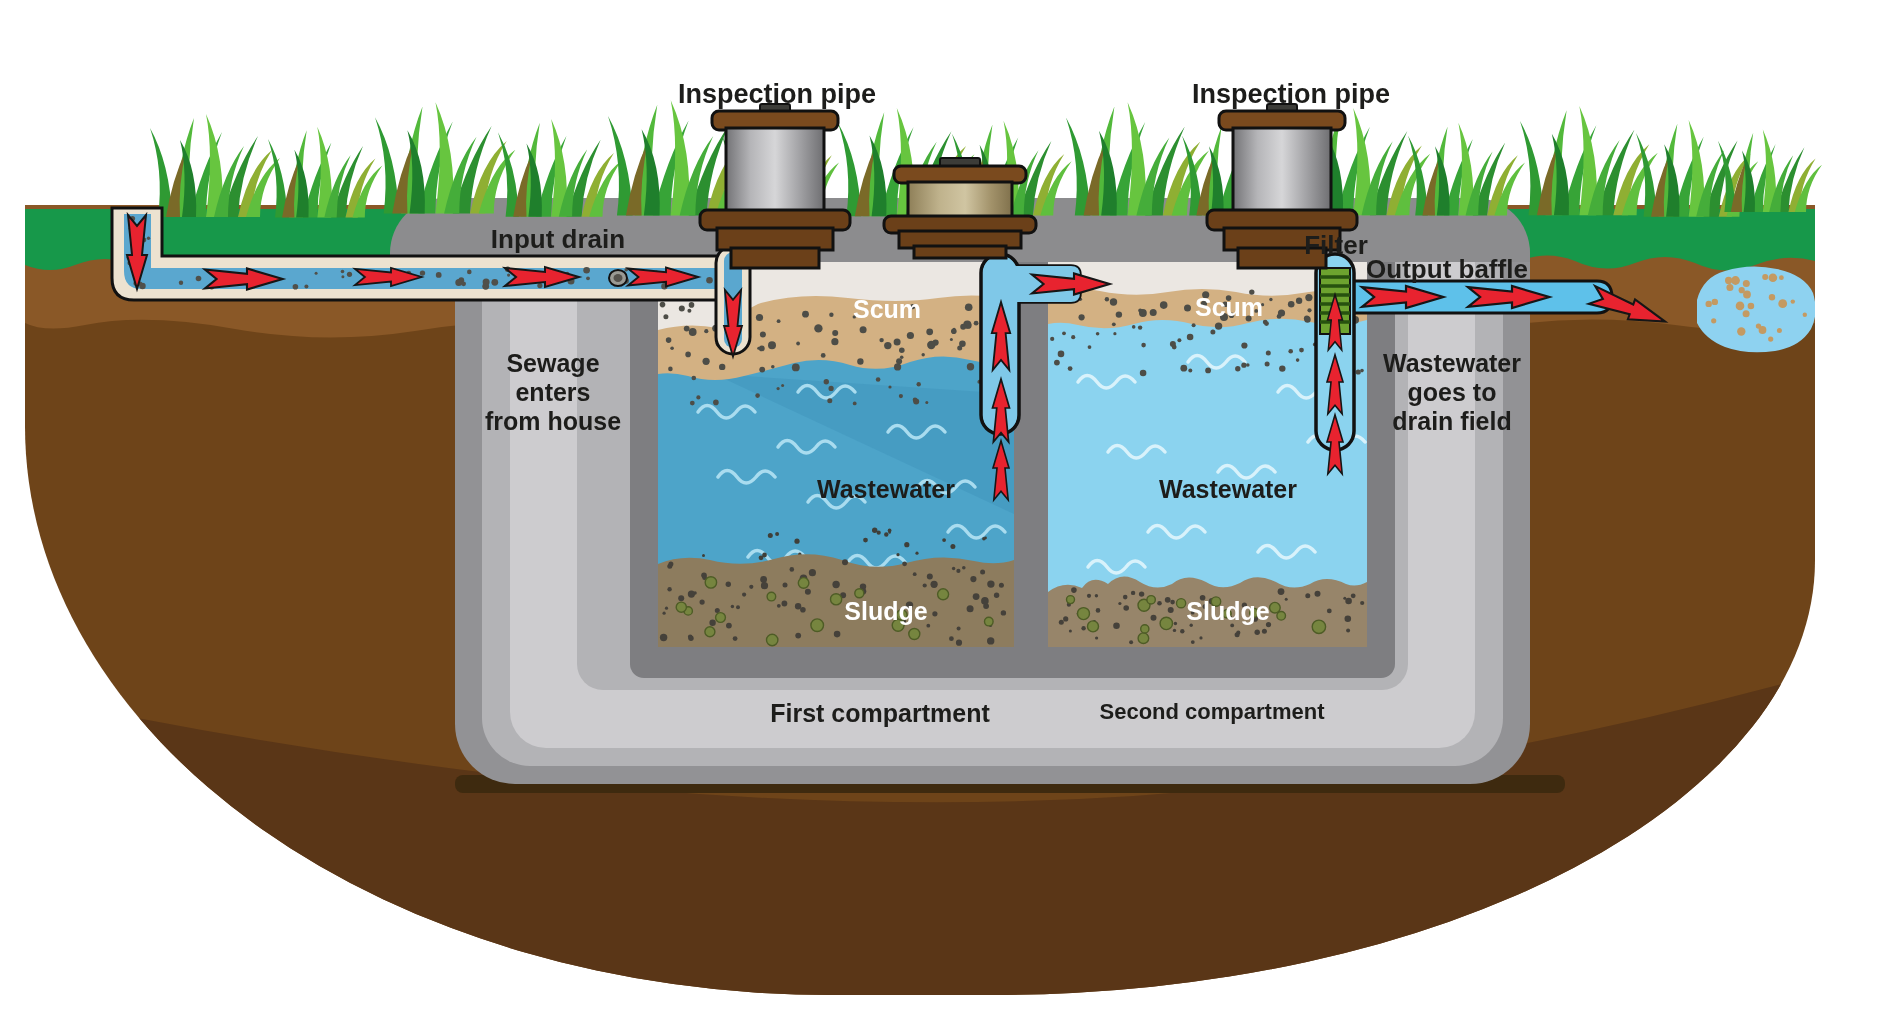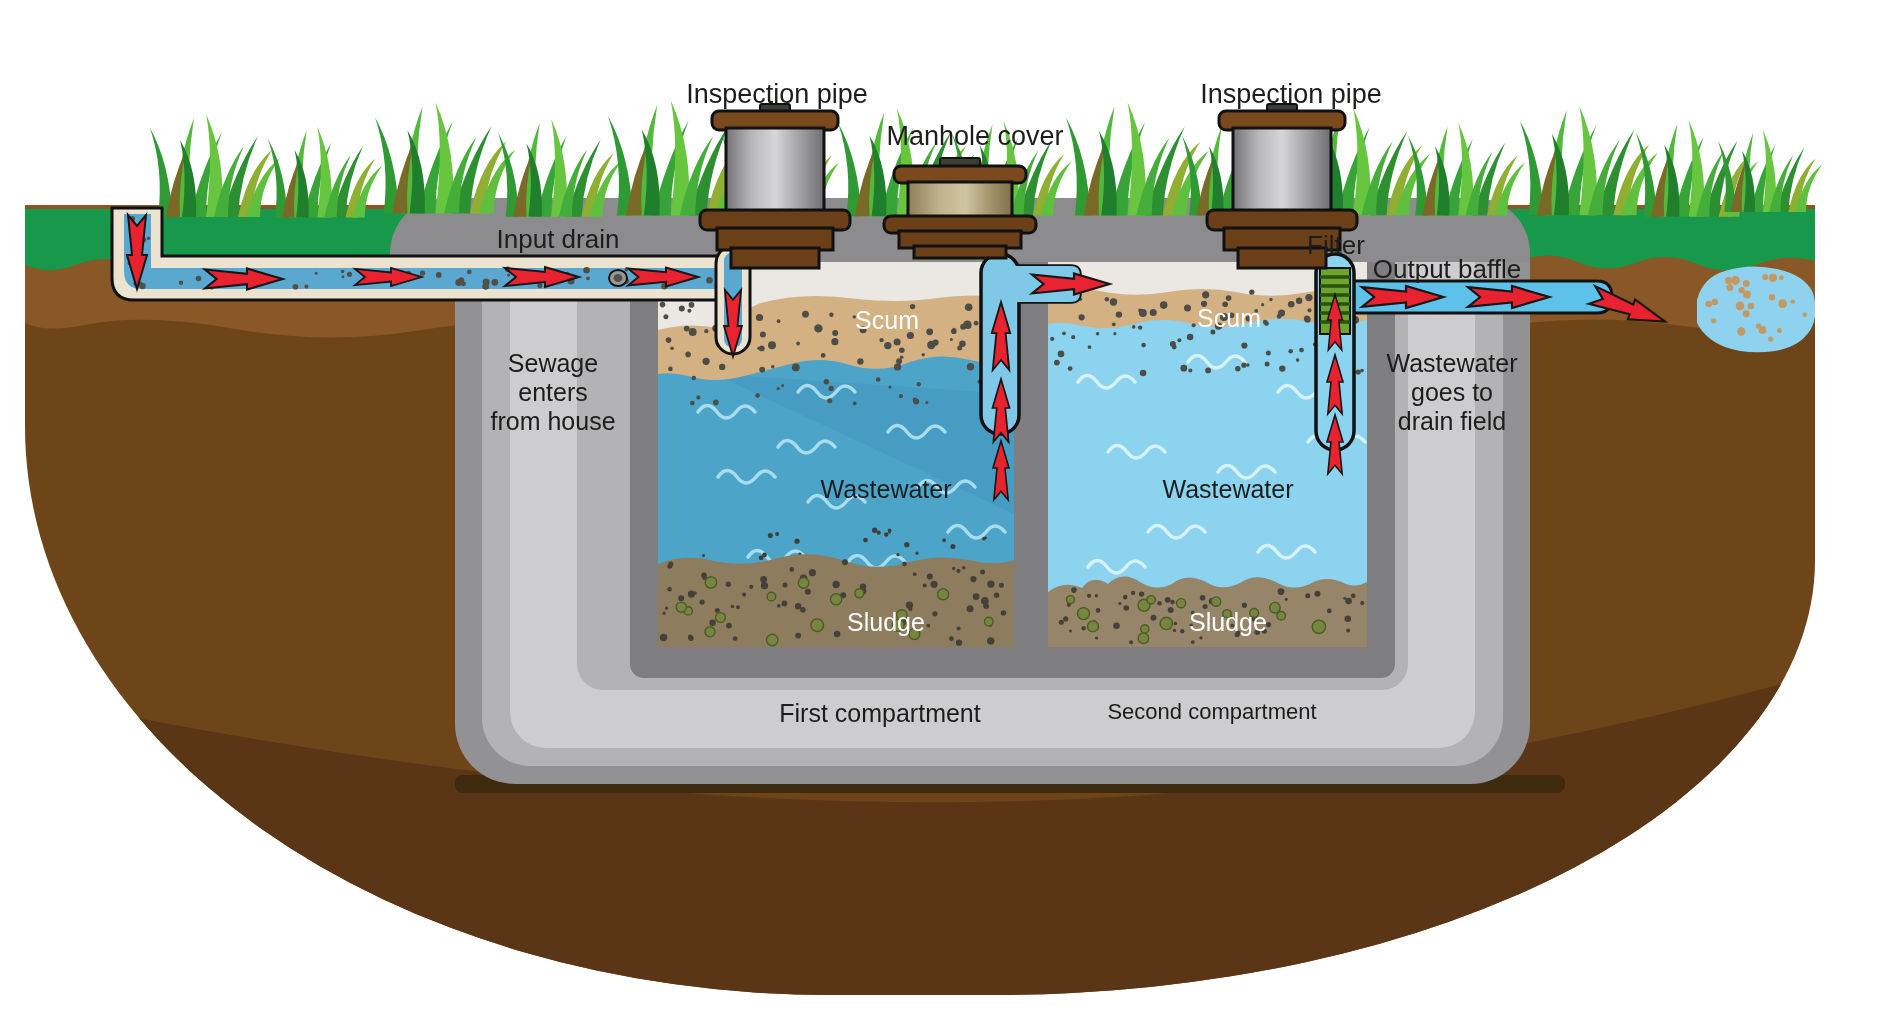--- a/index.html
+++ b/index.html
@@ -1,20 +1,20 @@
 <!DOCTYPE html>
 <html><head>
 <meta charset="utf-8">
 <style>
   html,body{margin:0;padding:0;background:#ffffff;}
   #stage{position:relative;width:1900px;height:1014px;background:#fff;overflow:hidden;
          font-family:"Liberation Sans","DejaVu Sans",sans-serif;}
   .abs{position:absolute;}
-  .lbl{position:absolute;text-align:center;font-weight:400;color:#1d1d1b;line-height:1.1;}
-  .lbl-w{color:#ffffff;margin-top:11px;}
+  .lbl{position:absolute;text-align:center;font-weight:700;color:#1d1d1b;line-height:1.1;}
+  .lbl-w{color:#ffffff;}
   .note{line-height:29px;}
   #soil-svg{border-radius:0 0 46% 45% / 0 0 55% 72%;}
   .tank-layer{position:absolute;}
   #t-outer{left:455px;top:198px;width:1075px;height:586px;border-radius:60px;background:#929295;}
   #t-mid{left:482px;top:212px;width:1021px;height:554px;border-radius:48px;background:#b3b3b6;}
   #t-light{left:510px;top:228px;width:965px;height:520px;border-radius:36px;background:#cdcccf;}
   #t-mid2{left:577px;top:240px;width:831px;height:450px;border-radius:26px;background:#b3b3b6;}
   #t-frame{left:630px;top:248px;width:765px;height:430px;border-radius:14px;background:#7e7e81;}
   #t-slab{left:390px;top:198px;width:1140px;height:64px;border-radius:55px 55px 0 0;background:#8c8c8e;}
   svg{display:block;}
@@ -640,21 +640,20 @@
         <use href="#arr" transform="translate(1001,500) rotate(-90) scale(0.8)"></use>
       </g>
     </g>
 
     <use href="#insp" transform="translate(700,104)"></use>
     <use href="#manh" transform="translate(884,158)"></use>
     <use href="#insp" transform="translate(1207,104)"></use>
   </svg>
 
   <div class="lbl" style="left:627px;top:80px;width:300px;font-size:27px">Inspection pipe</div>
-  <div class="lbl" style="left:825px;top:122px;width:300px;font-size:27px">Manhole cover</div>
   <div class="lbl" style="left:1141px;top:80px;width:300px;font-size:27px">Inspection pipe</div>
   <div class="lbl" style="left:408px;top:225px;width:300px;font-size:26px">Input drain</div>
   <div class="lbl" style="left:1236px;top:231px;width:200px;font-size:26px">Filter</div>
   <div class="lbl" style="left:1297px;top:255px;width:300px;font-size:26px">Output baffle</div>
 
   <div class="lbl note" style="left:453px;top:349px;width:200px;font-size:25px">
     <div>Sewage</div>
     <div>enters</div>
     <div>from house</div>
   </div>

